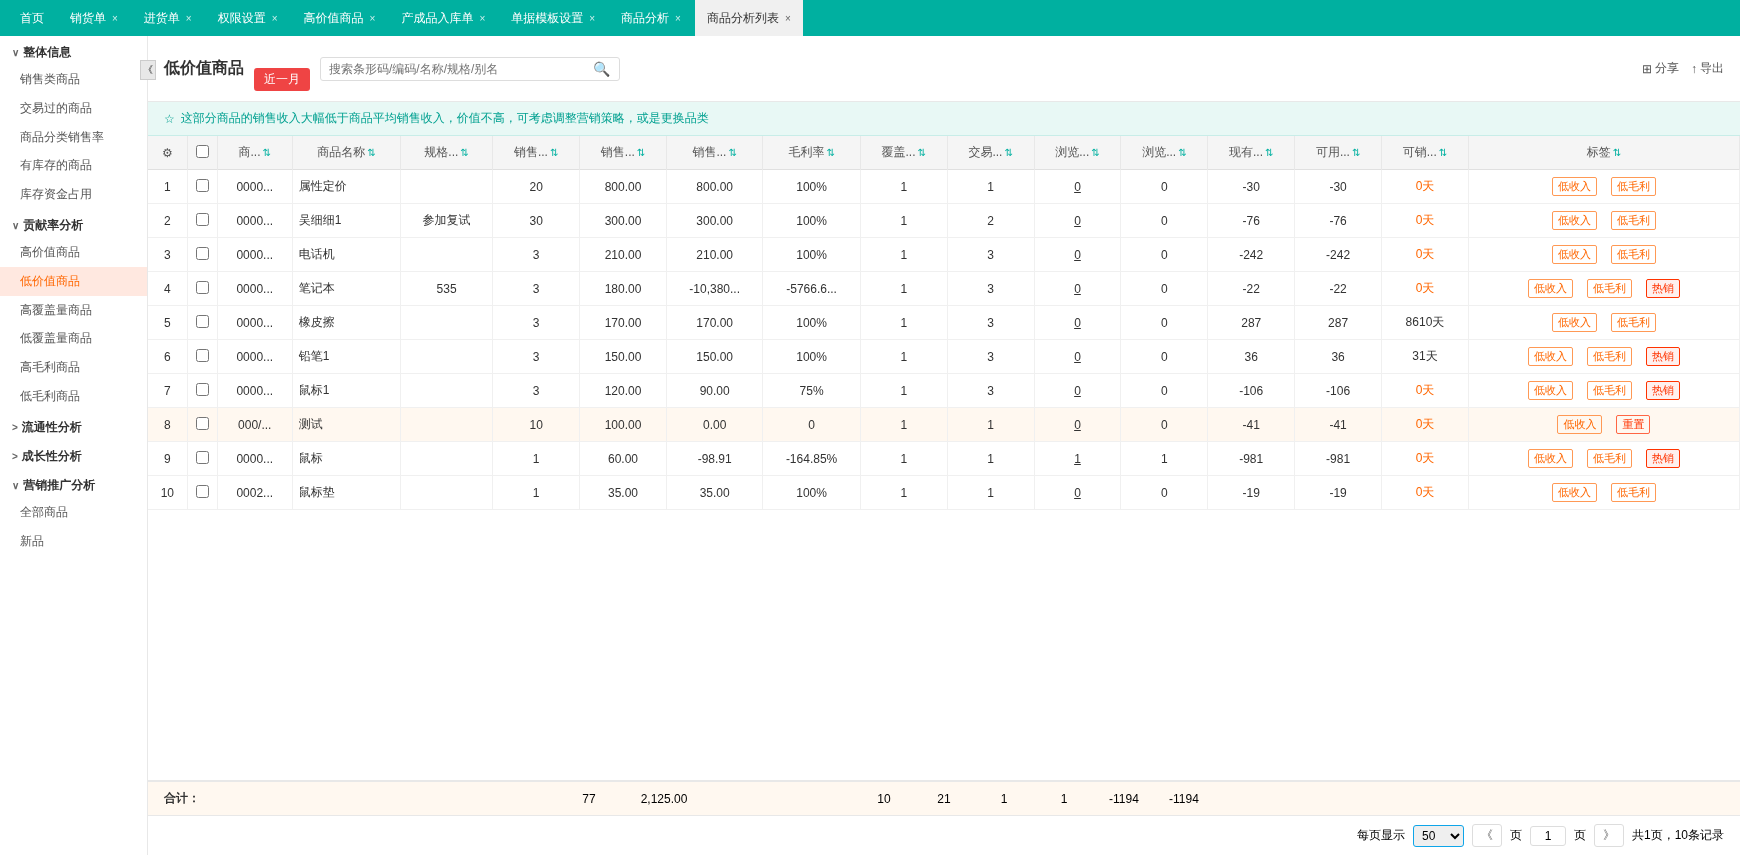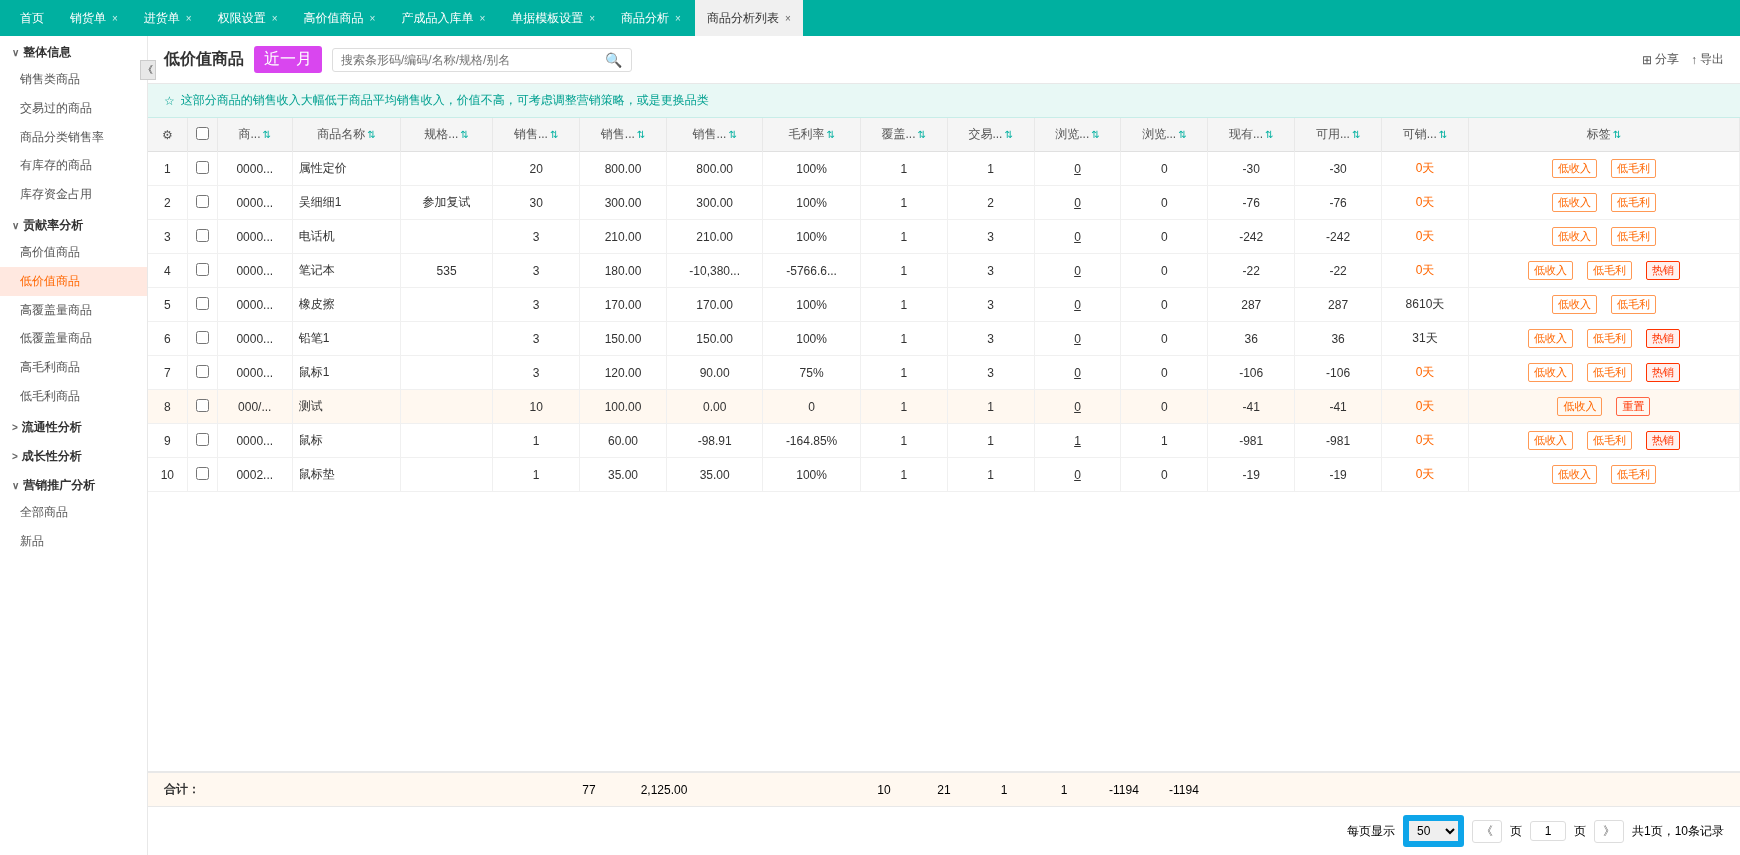--- a/index.html
+++ b/index.html
@@ -92,27 +92,28 @@
       display: flex;
       align-items: center;
       gap: 10px;
     }
     .page-title {
       font-size: 16px;
       font-weight: bold;
       color: #333;
     }
     .filter-btn {
-      background: #d946ef;
+      background: #ef4444;
       color: #fff;
       border: none;
       padding: 3px 10px;
       border-radius: 3px;
       cursor: pointer;
-      font-size: 16px;
+      font-size: 12px;
+      margin-top: 22px;
     }
     .search-box {
       display: flex;
       align-items: center;
       border: 1px solid #ddd;
       border-radius: 3px;
       padding: 3px 8px;
       gap: 11px;
       flex: 1;
       max-width: 300px;
@@ -230,21 +231,21 @@
     .pagination-bar {
       background: #fff;
       border-top: 1px solid #e8e8e8;
       padding: 8px 16px;
       display: flex;
       align-items: center;
       justify-content: flex-end;
       gap: 8px;
     }
     .page-size-select {
-      border: 6px solid #0ea5e9;
+      border: 1px solid #0ea5e9;
       padding: 2px 4px;
       border-radius: 3px;
       font-size: 12px;
     }
     .page-btn {
       border: 1px solid #ddd;
       background: #fff;
       padding: 2px 8px;
       cursor: pointer;
       border-radius: 3px;

